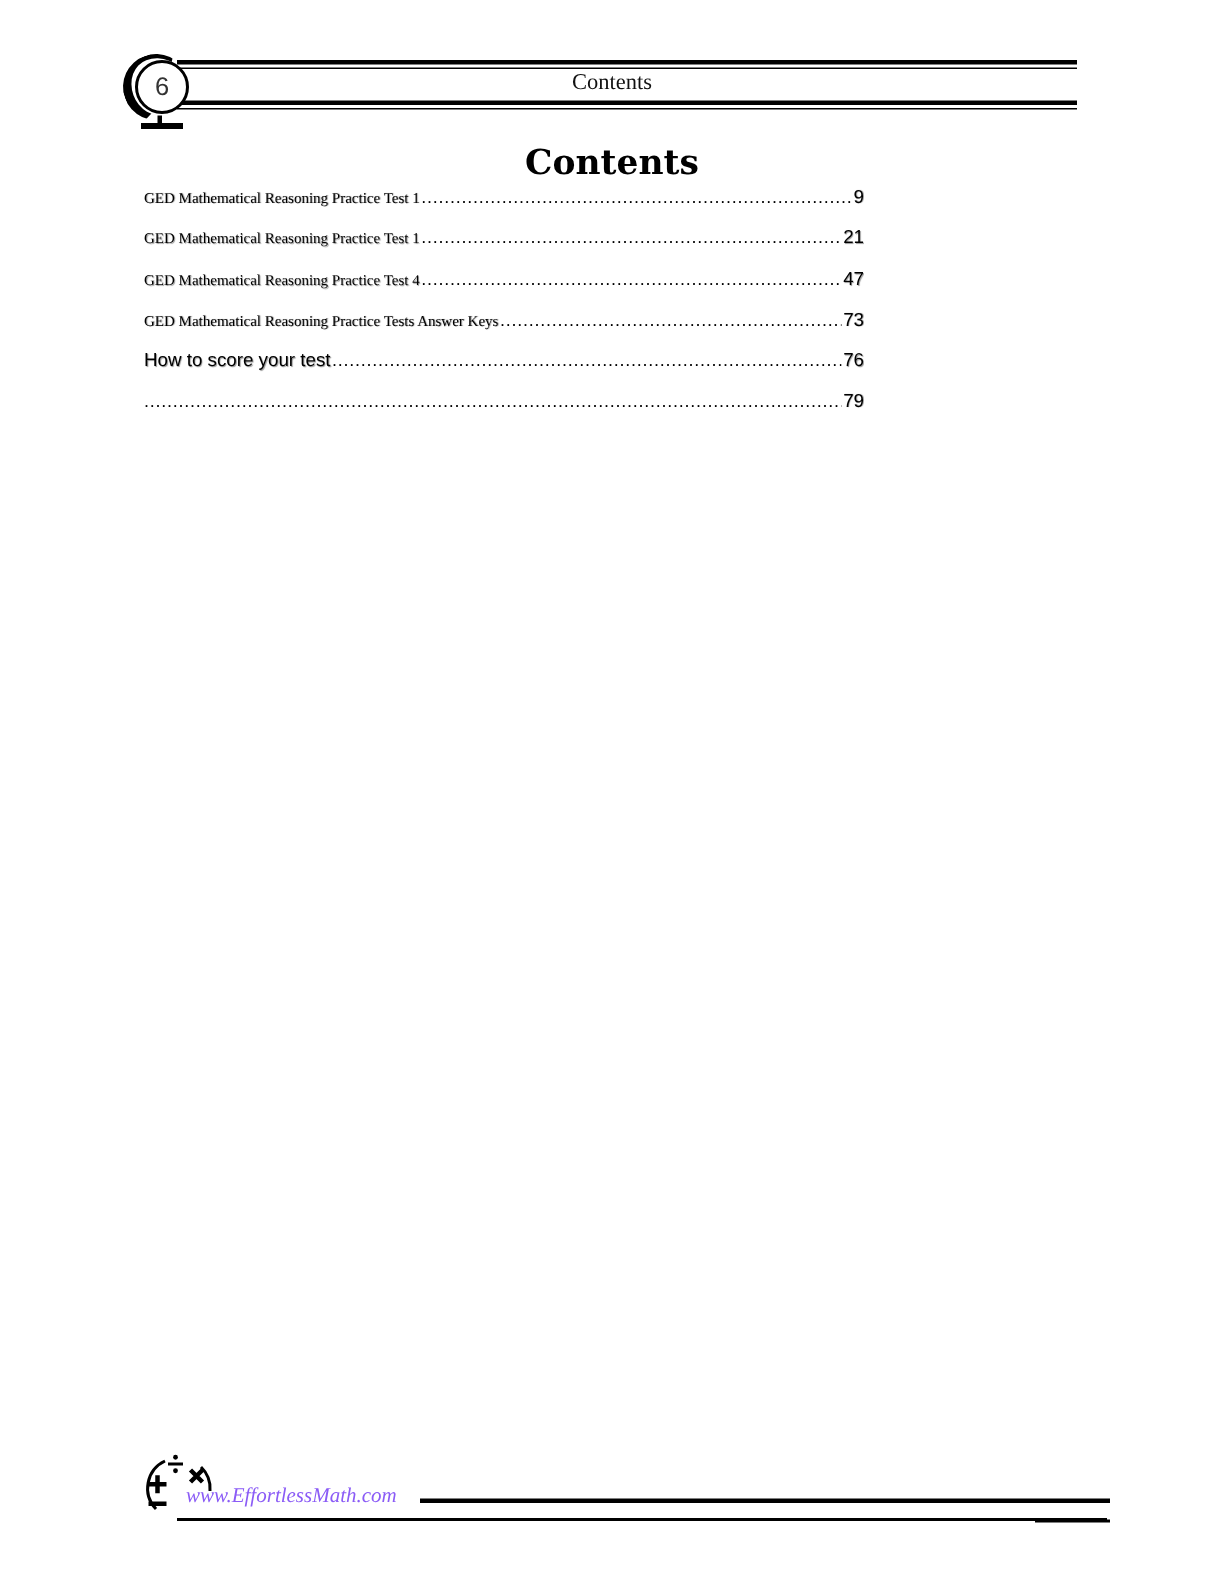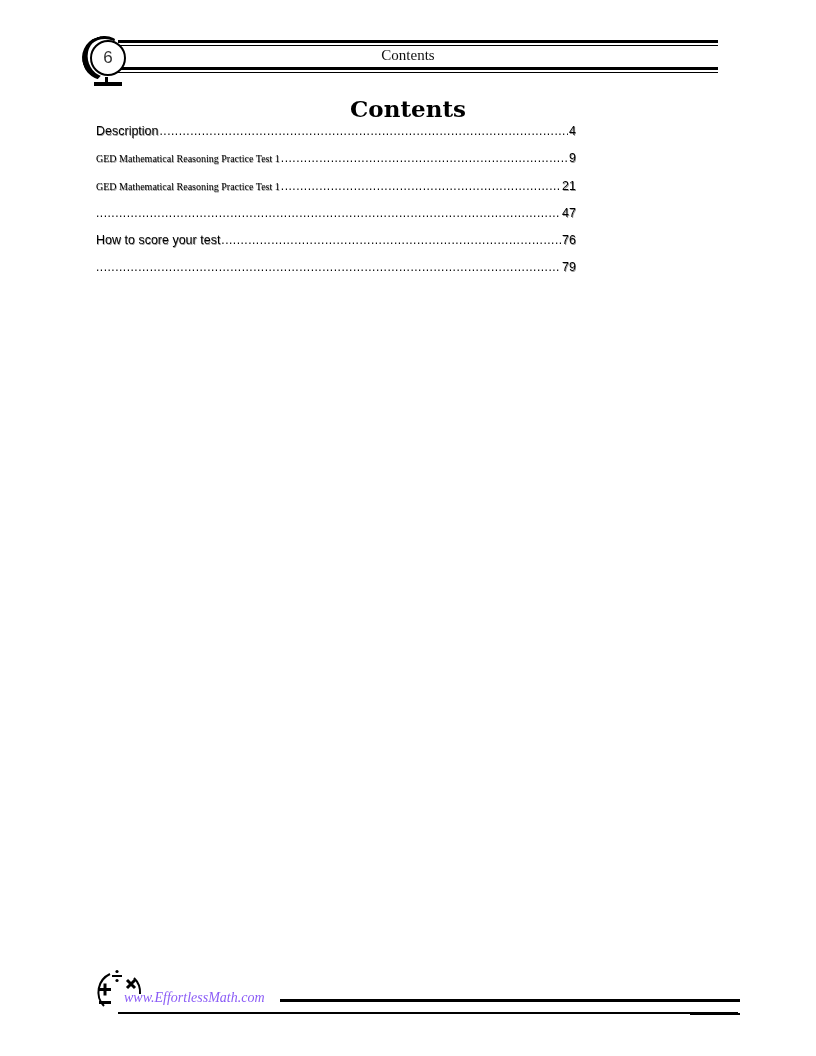--- a/index.html
+++ b/index.html
@@ -74,37 +74,38 @@
   <div class="globe-stem"></div>
   <div class="globe-base"></div>
 
   <div class="header-title">Contents</div>
 </div>
 
 <div class="toc-title">Contents</div>
 
 <div class="toc">
   <div class="toc-entry">
-    <span class="label sans">Description</span>
-    <span class="leader"></span>
-    <span class="pg">4</span>
-  </div>
-  <div class="toc-entry">
     <span class="label serif">GED Mathematical Reasoning Practice Test 1</span>
     <span class="leader"></span>
     <span class="pg">9</span>
   </div>
   <div class="toc-entry">
     <span class="label serif">GED Mathematical Reasoning Practice Test 1</span>
     <span class="leader"></span>
     <span class="pg">21</span>
   </div>
   <div class="toc-entry">
+    <span class="label serif">GED Mathematical Reasoning Practice Test 4</span>
     <span class="leader"></span>
     <span class="pg">47</span>
+  </div>
+  <div class="toc-entry">
+    <span class="label serif">GED Mathematical Reasoning Practice Tests Answer Keys</span>
+    <span class="leader"></span>
+    <span class="pg">73</span>
   </div>
   <div class="toc-entry">
     <span class="label sans">How to score your test</span>
     <span class="leader"></span>
     <span class="pg">76</span>
   </div>
   <div class="toc-entry">
     <span class="leader"></span>
     <span class="pg">79</span>
   </div>

